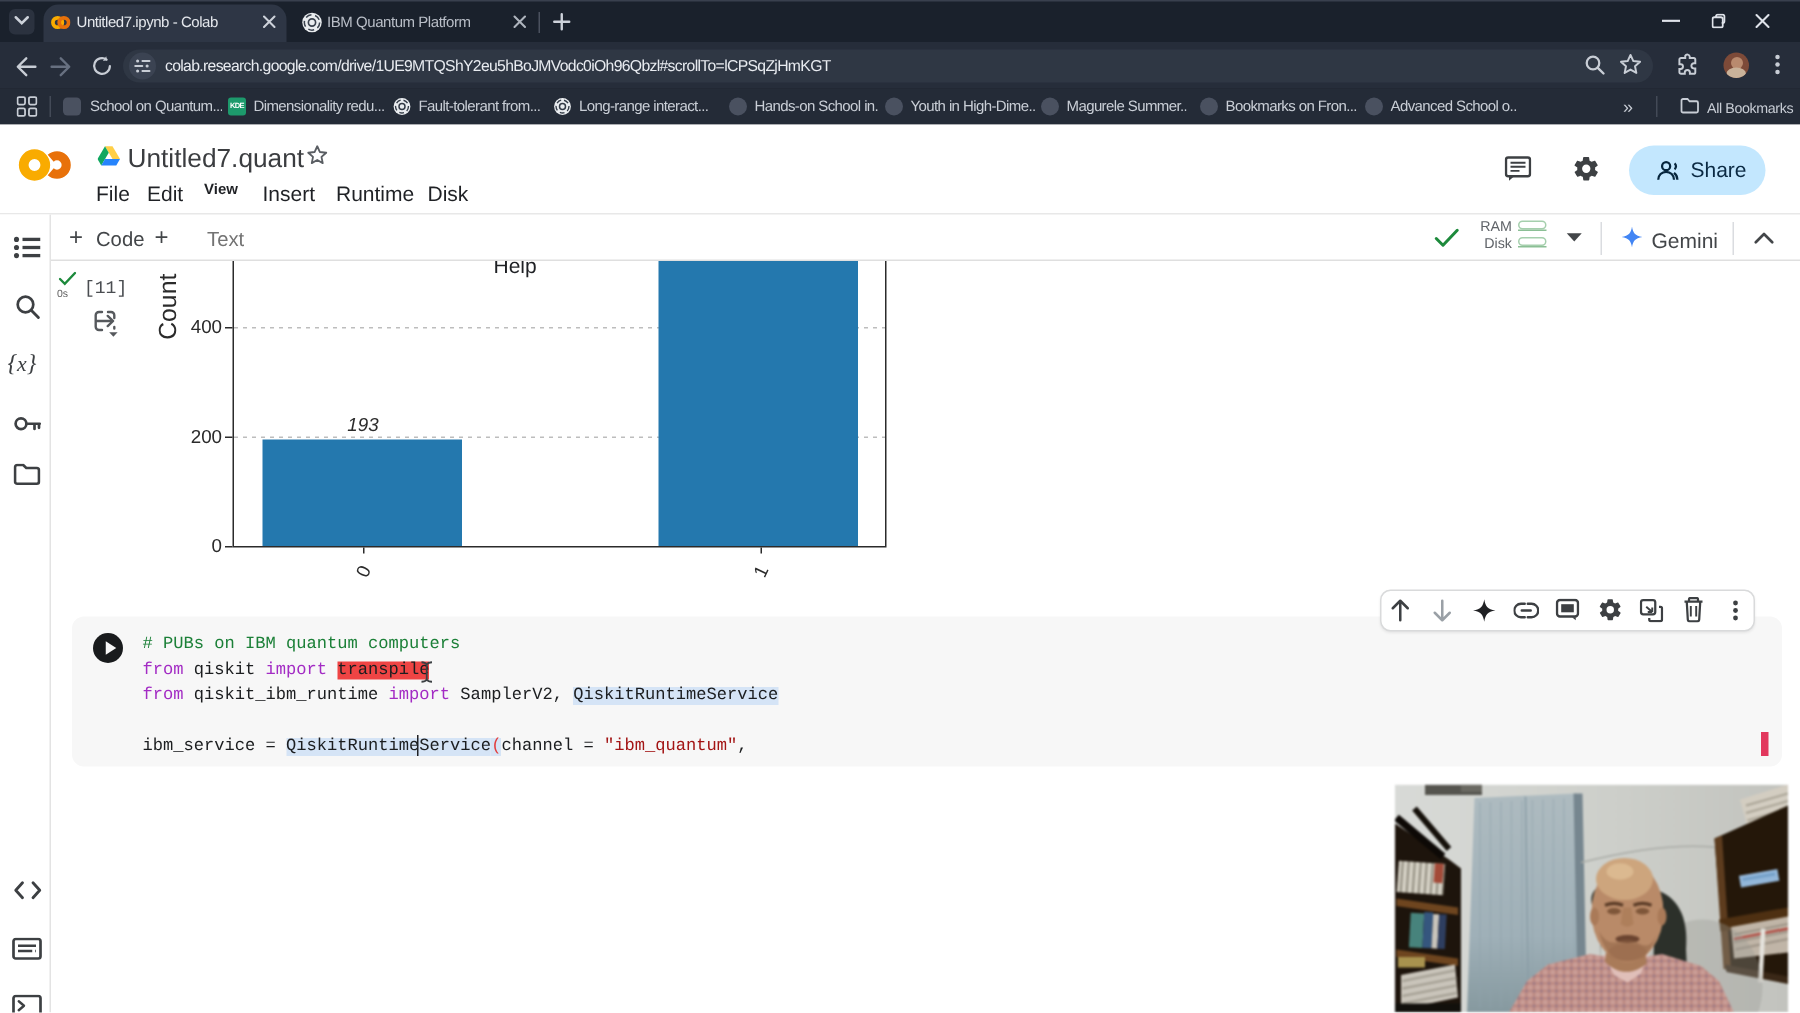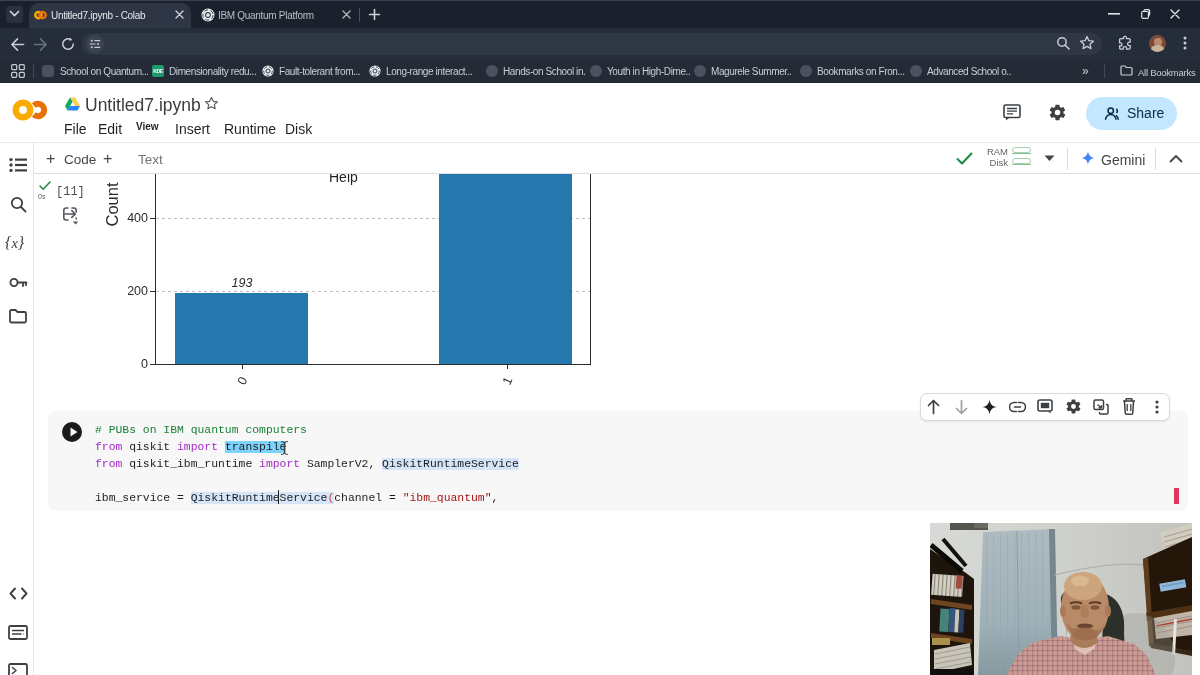--- a/index.html
+++ b/index.html
@@ -70,20 +70,21 @@
   <div class="a" style="left:82px;top:33px;width:1020px;height:21.5px;border-radius:11px;background:#2f3744;"></div>
   <div class="a" style="left:86px;top:35px;width:18px;height:18px;border-radius:50%;background:#3b4352;"></div>
   <svg class="a" style="left:89px;top:38px" width="12" height="12" viewBox="0 0 14 13">
     <circle cx="3.2" cy="2.6" r="1.2" fill="#c8cdd5"></circle>
       <rect x="6.2" y="1.9" width="7" height="1.4" rx="0.7" fill="#c8cdd5"></rect>
     <circle cx="10.6" cy="6.5" r="1.2" fill="#c8cdd5"></circle>
       <rect x="0.6" y="5.8" width="7" height="1.4" rx="0.7" fill="#c8cdd5"></rect>
     <circle cx="3.2" cy="10.4" r="1.2" fill="#c8cdd5"></circle>
       <rect x="6.2" y="9.7" width="7" height="1.4" rx="0.7" fill="#c8cdd5"></rect>
   </svg>
+  <div class="a" style="left:110px;top:38px;font-size:10.5px;letter-spacing:-0.45px;color:#e8ebf0;white-space:nowrap;">colab.research.google.com/drive/1UE9MTQShY2eu5hBoJMVodc0iOh96Qbzl#scrollTo=lCPSqZjHmKGT</div>
   <svg class="a" style="left:1056px;top:36px" width="15" height="15" viewBox="0 0 15 15">
       <circle cx="6" cy="6" r="4.2" fill="none" stroke="#c8cdd5" stroke-width="1.5"></circle>
       <path d="M9.2 9.2 L13 13" stroke="#c8cdd5" stroke-width="1.6" stroke-linecap="round"></path>
     </svg>
   <svg class="a" style="left:1079px;top:35px" width="16" height="16" viewBox="0 0 16 16">
       <path d="M8 1.6 L9.9 5.7 L14.4 6.2 L11 9.2 L11.9 13.6 L8 11.4 L4.1 13.6 L5 9.2 L1.6 6.2 L6.1 5.7 Z" fill="none" stroke="#c8cdd5" stroke-width="1.3" stroke-linejoin="round"></path>
     </svg>
 
   <svg class="a" style="left:1117px;top:35px" width="16" height="16" viewBox="0 0 16 16">
     <path d="M6.5 2.2 a1.6 1.6 0 0 1 3 0.6 v0.8 h2.6 a1.1 1.1 0 0 1 1.1 1.1 v2.5 h-0.9 a1.7 1.7 0 0 0 0 3.4 h0.9 v2.5 a1.1 1.1 0 0 1 -1.1 1.1 h-2.5 v-0.9 a1.7 1.7 0 0 0 -3.4 0 v0.9 H3.7 a1.1 1.1 0 0 1 -1.1 -1.1 V11 h0.8 a1.6 1.6 0 0 0 0 -3.2 h-0.8 V4.7 a1.1 1.1 0 0 1 1.1 -1.1 h2.8 v-1.4z" fill="none" stroke="#c8cdd5" stroke-width="1.3"></path>
@@ -147,21 +148,21 @@
   <svg class="a" style="left:12px;top:16px" width="37" height="22" viewBox="0 0 37 22">
     <circle cx="11" cy="11" r="7.2" fill="none" stroke="#f9ab00" stroke-width="6.5"></circle>
     <path d="M26 1.8 a9.2 9.2 0 0 1 0 18.4 a9.2 9.2 0 0 1 -6.2 -2.4 l4 -4.6 a3.1 3.1 0 1 0 0 -4.4 l-4 -4.6 a9.2 9.2 0 0 1 6.2 -2.4z" fill="#e8710a"></path>
   </svg>
 
   <svg class="a" style="left:65px;top:14px" width="15" height="14" viewBox="0 0 87 78">
     <path d="M29 1 L58 1 L87 51 L58 51 Z" fill="#ffcf48"></path>
     <path d="M29 1 L43.5 26 L14.5 76 L0 51 Z" fill="#11a861"></path>
     <path d="M14.5 76 L29 51 L87 51 L72.5 76 Z" fill="#2684fc"></path>
   </svg>
-  <div class="a" style="left:85px;top:12px;font-size:17.5px;color:#3b3d40;">Untitled7.ipynb</div>
+  <div class="a" style="left:85px;top:12px;font-size:17.5px;color:#3b3d40;">Untitled7.quant</div>
   <svg class="a" style="left:204px;top:13px" width="15" height="15" viewBox="0 0 16 16">
       <path d="M8 1.6 L9.9 5.7 L14.4 6.2 L11 9.2 L11.9 13.6 L8 11.4 L4.1 13.6 L5 9.2 L1.6 6.2 L6.1 5.7 Z" fill="none" stroke="#5a5e63" stroke-width="1.3" stroke-linejoin="round"></path>
     </svg>
 
   <div class="a" style="left:64px;top:38px;font-size:14px;color:#1f2125;">File</div>
   <div class="a" style="left:98px;top:38px;font-size:14px;color:#1f2125;">Edit</div>
   <div class="a" style="left:136px;top:38px;font-size:10px;color:#1f2125;font-weight:bold;">View</div>
   <div class="a" style="left:175px;top:38px;font-size:14px;color:#1f2125;">Insert</div>
   <div class="a" style="left:224px;top:38px;font-size:14px;color:#1f2125;">Runtime</div>
   <div class="a" style="left:285px;top:38px;font-size:14px;color:#1f2125;">Disk</div>
@@ -290,21 +291,21 @@
 
 <div id="cell" style="position:absolute;left:0;top:0;font-family:'Liberation Mono',monospace;">
   <div class="a" style="left:48px;top:411px;width:1140px;height:100px;background:#f7f7f7;border-radius:8px;"></div>
   
   <div class="a" style="left:62px;top:422px;width:20px;height:20px;border-radius:50%;background:#191b1d;"></div>
   <svg class="a" style="left:69.5px;top:427px" width="8" height="10" viewBox="0 0 8 10">
       <path d="M0.5 0.5 L7.5 5 L0.5 9.5 Z" fill="#f7f7f7"></path>
     </svg>
   
   <div class="a" style="left:95px;top:421.5px;font-size:11.4px;line-height:17.2px;white-space:pre;color:#1c1e20;"><span style="color:#1c8038;"># PUBs on IBM quantum computers</span>
-<span style="color:#a32cc4;">from</span> qiskit <span style="color:#a32cc4;">import</span> <span style="background:#7dd3fc;">transpile</span>
+<span style="color:#a32cc4;">from</span> qiskit <span style="color:#a32cc4;">import</span> <span style="background:#ef4444;">transpile</span>
 <span style="color:#a32cc4;">from</span> qiskit_ibm_runtime <span style="color:#a32cc4;">import</span> SamplerV2, <span style="background:#d5e4f6;">QiskitRuntimeService</span>
 
 ibm_service = <span style="background:#d5e4f6;">QiskitRuntimeService</span><span style="background:#d5e4f6;color:#e23d3d;">(</span>channel = <span style="color:#a31515;">"ibm_quantum"</span>,</div>
   
   <div class="a" style="left:278px;top:490px;width:1.2px;height:14px;background:#202124;"></div>
   
   <svg class="a" style="left:279px;top:440px" width="11" height="16" viewBox="0 0 11 16">
     <path d="M2 1.5 C3.5 1.5 4.8 2 5.5 3 C6.2 2 7.5 1.5 9 1.5 M5.5 3 V13 M2 14.5 C3.5 14.5 4.8 14 5.5 13 C6.2 14 7.5 14.5 9 14.5" stroke="#3c4043" stroke-width="1.2" fill="none"></path>
   </svg>
   

